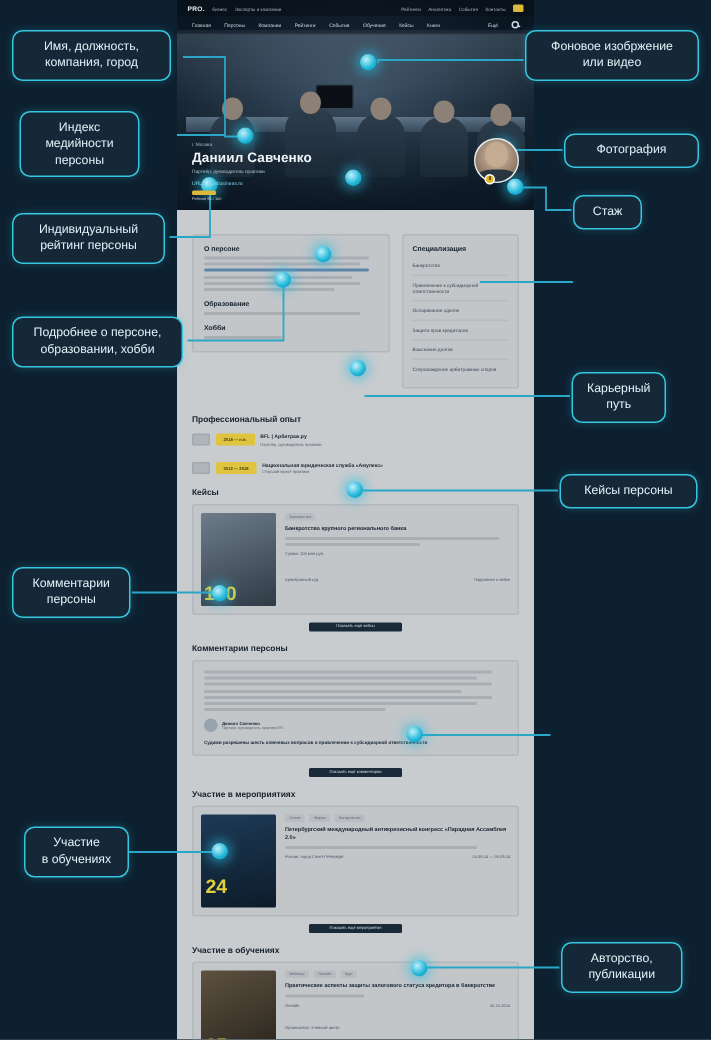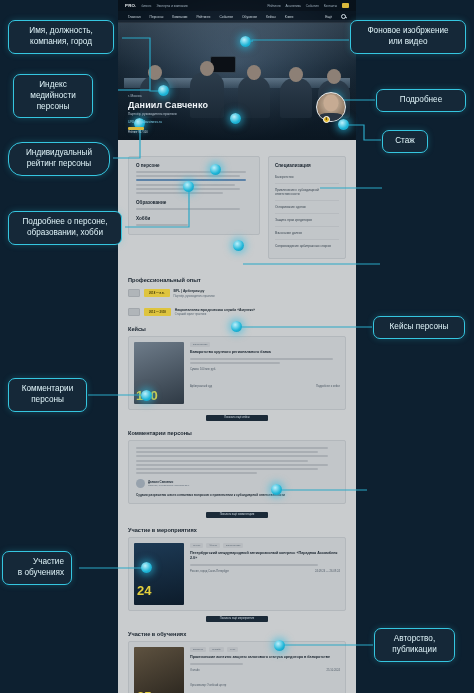--- a/index.html
+++ b/index.html
@@ -443,27 +443,29 @@
   <span class="dot" style="left:271px;top:484px;"></span>
   <span class="dot" style="left:141px;top:562px;"></span>
   <span class="dot" style="left:274px;top:640px;"></span>
 
   <div class="callout" style="left:8px;  top:20px;  width:106px;">Имя, должность,
 компания, город</div>
   <div class="callout" style="left:350px;top:20px;  width:116px;">Фоновое изобржение
 или видео</div>
   <div class="callout" style="left:13px; top:74px;  width:80px;">Индекс
 медийности персоны</div>
-  <div class="callout" style="left:376px;top:89px;  width:90px;">Подробнее</div>
+  <div class="callout" style="left:376px;top:89px;  width:90px;">Фотография</div>
   <div class="callout" style="left:382px;top:130px; width:46px;">Стаж</div>
-  <div class="callout" style="left:8px;  top:142px; width:102px;border-radius:14px;">Индивидуальный
+  <div class="callout" style="left:8px;  top:142px; width:102px;">Индивидуальный
 рейтинг персоны</div>
   <div class="callout" style="left:8px;  top:211px; width:114px;">Подробнее о персоне,
 образовании, хобби</div>
+  <div class="callout" style="left:381px;top:248px; width:63px;">Карьерный
+путь</div>
   <div class="callout" style="left:373px;top:316px; width:92px;">Кейсы персоны</div>
   <div class="callout" style="left:8px;  top:378px; width:79px;">Комментарии
 персоны</div>
-  <div class="callout" style="left:2px;  top:551px; width:70px;text-align:right;">Участие
+  <div class="callout" style="left:16px;  top:551px; width:70px;">Участие
 в обучениях</div>
   <div class="callout" style="left:374px;top:628px; width:81px;">Авторство,
 публикации</div>
 
 </div>
 
 </body></html>

